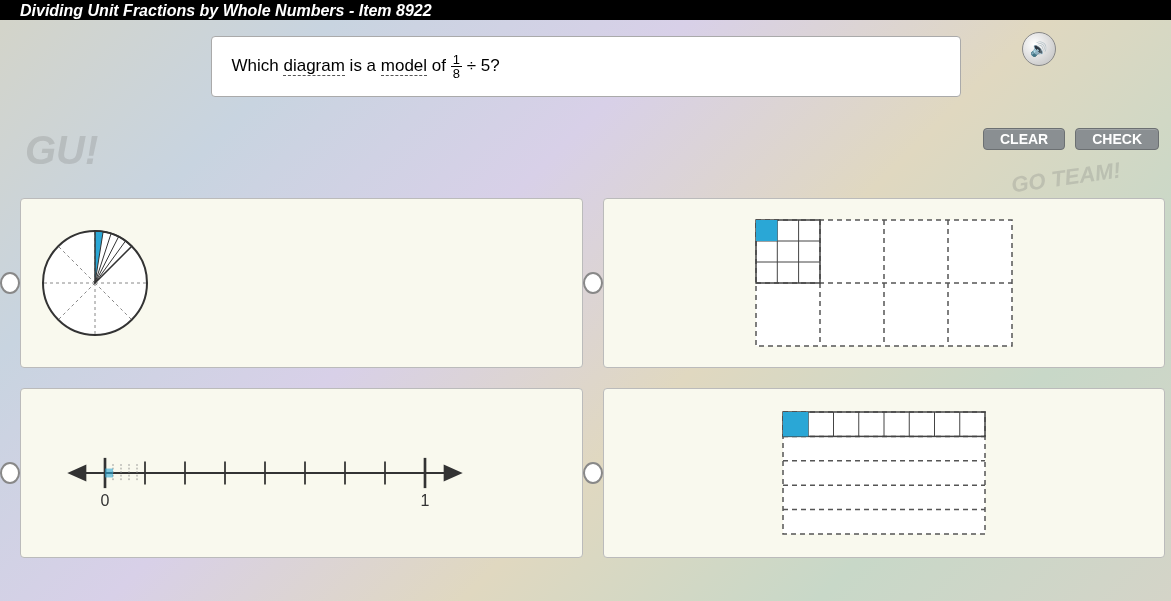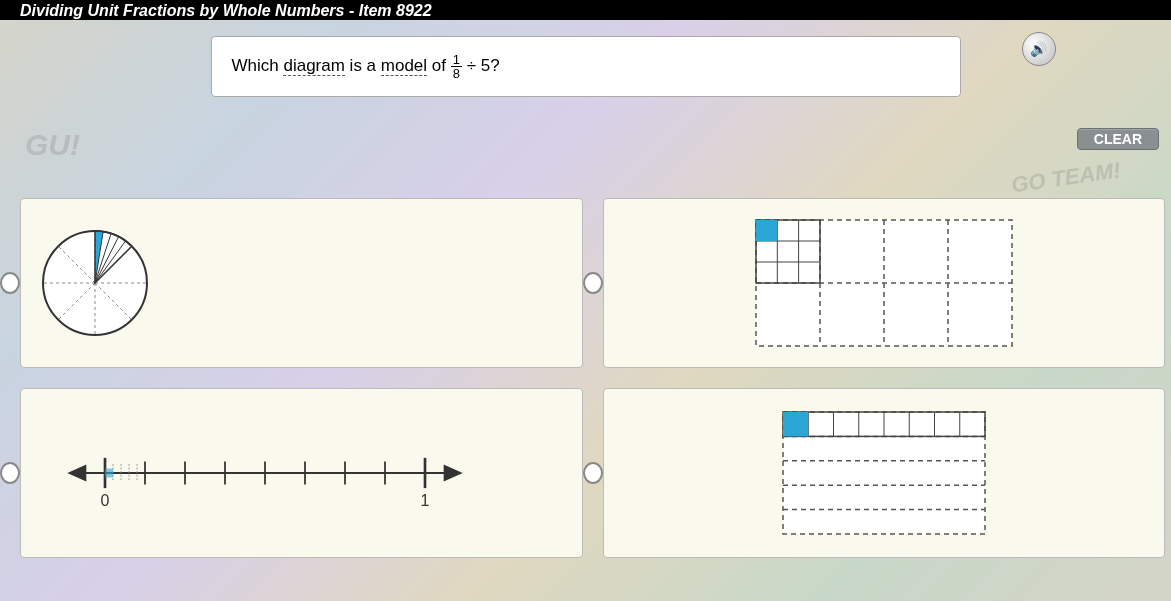--- a/index.html
+++ b/index.html
@@ -46,21 +46,21 @@
     cursor: pointer;
   }
   .sound-btn::before { content: "🔊"; font-size: 14px; color: #333; }
   .watermark {
     position: absolute;
     font-weight: 900;
     font-style: italic;
     color: rgba(120,120,120,0.25);
     pointer-events: none;
   }
-  .wm-left { left: 25px; top: 130px; font-size: 30px; line-height: 1; }
+  .wm-left { left: 25px; top: 130px; font-size: 40px; line-height: 1; }
   .wm-right { right: 50px; top: 165px; font-size: 22px; transform: rotate(-8deg); }
   .action-row {
     position: absolute;
     right: 12px;
     top: 128px;
     display: flex;
     gap: 10px;
   }
   .action-btn {
     background: #8a8f92;
@@ -122,20 +122,21 @@
   <span>Which </span><span class="underline">diagram</span><span> is a </span><span class="underline">model</span><span> of </span><span class="frac"><span class="n">1</span><span class="d">8</span></span><span> ÷ 5?</span>
 </div>
 
 <div class="watermark wm-left">
   <span>GU!</span><br>
 </div>
 <div class="watermark wm-right">GO TEAM!</div>
 
 <div class="action-row">
   <button class="action-btn">CLEAR</button>
+  <button class="action-btn">CHECK</button>
 </div>
 
 <div class="grid">
 
   <div class="radio-cell">
       <div class="radio"></div>
     </div>
   <div class="card">
     <svg class="pie-svg" viewBox="0 0 120 120">
       <circle cx="60" cy="60" r="52" fill="#fff" stroke="#333" stroke-width="2"></circle>

